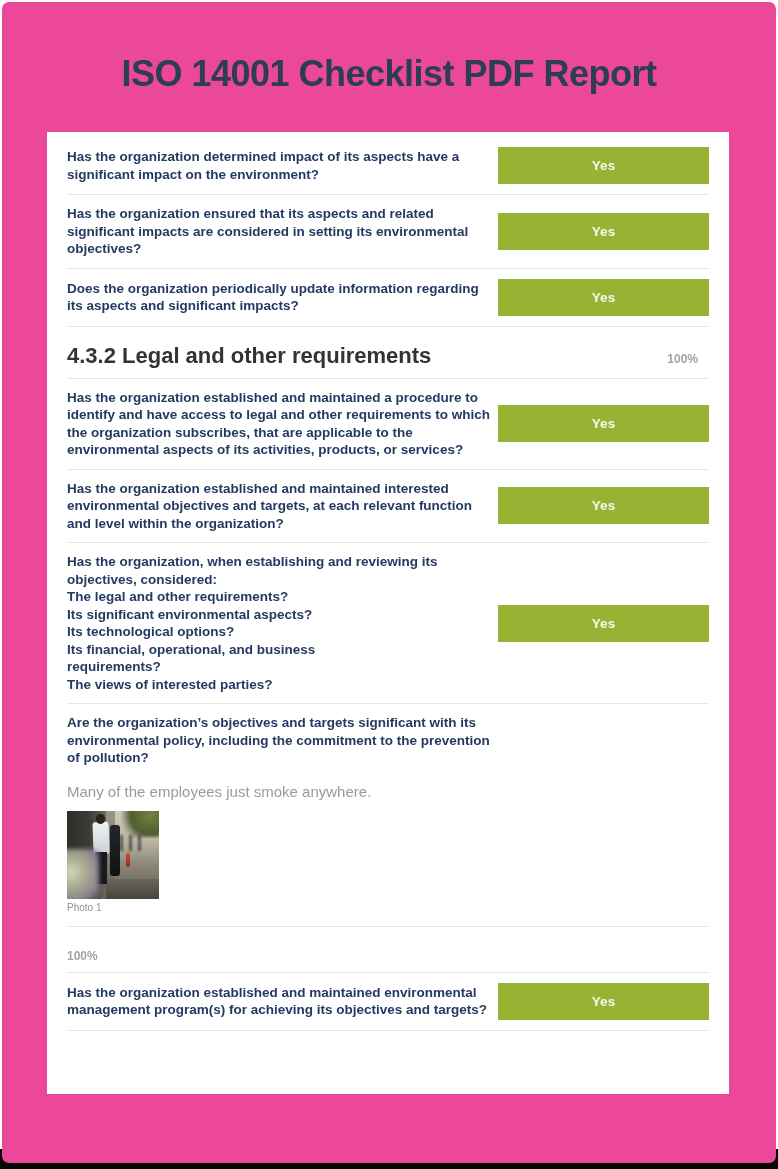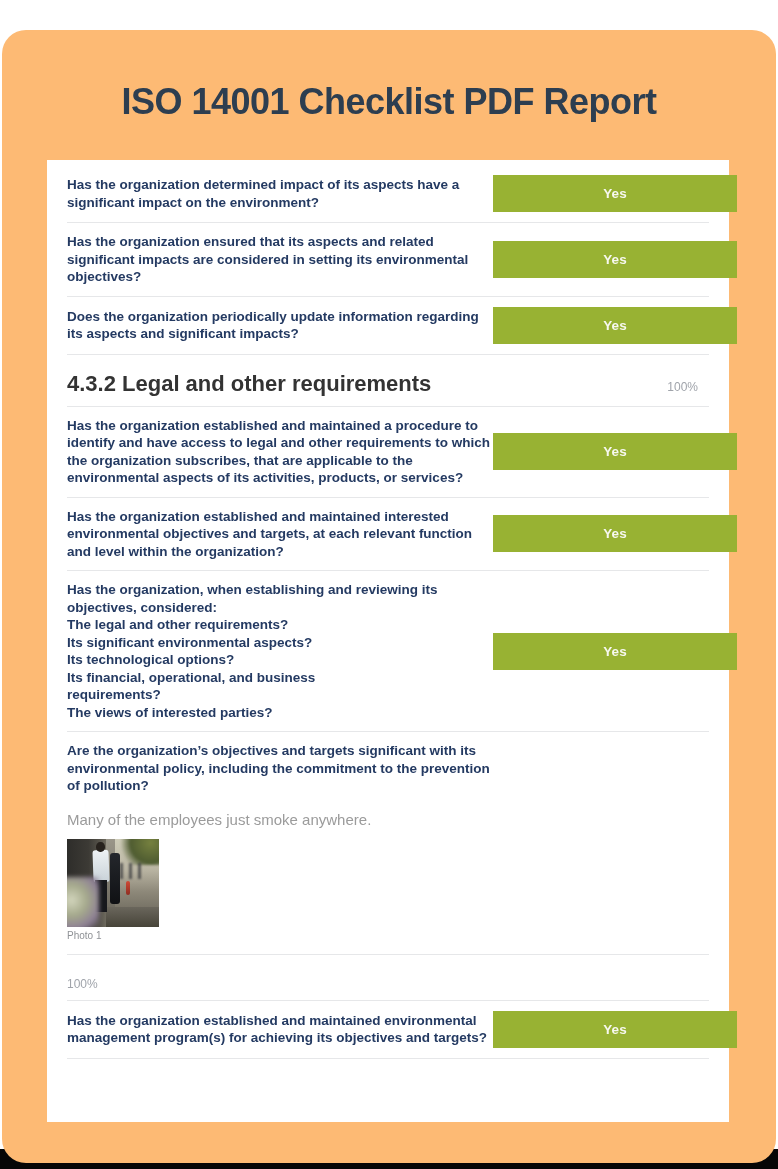--- a/index.html
+++ b/index.html
@@ -8,50 +8,50 @@
     width:778px; height:1169px; position:relative; overflow:hidden;
     background:#ffffff;
     font-family:"Liberation Sans", sans-serif;
   }
   .bottom-edge {
     position:absolute; left:0; right:0; bottom:0; height:20px;
     background:#060606; z-index:0;
   }
   .card {
     position:absolute; left:2px; right:2px; top:2px; bottom:6px;
-    background:#fdba74; border-radius:24px; z-index:1;margin-top:28px;
+    background:#ec4899; border-radius:7px; z-index:1;
   }
   .report-title {
     margin:50px 40px 0; text-align:center;
     font-size:36px; font-weight:bold; color:#2d3e50;
     letter-spacing:-0.5px; line-height:44px;
   }
   .panel {
     margin:36px 47px 0 45px; background:#ffffff;
     padding:5px 20px 14px; min-height:962px;
   }
   .block { border-bottom:1px solid #e6e7e9; }
   .qrow { display:flex; align-items:center; justify-content:space-between; padding:10px 0; }
   .qrow.bare { padding:0; }
   .qtext {
     width:426px; flex:none;
     font-size:13.5px; font-weight:bold; color:#243a62;
     line-height:17.5px; white-space:pre-line;
   }
   .btn {
-    width:244px; height:37px; flex:none;
+    width:211px; height:37px; flex:none;
     display:flex; align-items:center; justify-content:center;
     font-size:13.5px; font-weight:bold; color:#f7f8f0;
     cursor:pointer; border:none;
   }
   .btn.yes { background:#98b233; }
   .btn.no  { background:#d9504d; color:#fbeeee; }
   .sec { display:flex; align-items:center; justify-content:space-between; padding:15px 0 9px; }
   .sec-title { width:430px; flex:none; font-size:22px; font-weight:bold; color:#333333; line-height:27px; }
-  .sec-score { flex:none; font-size:12px; color:#a0a4ab; padding-top:7px; padding-right:11px; }
+  .sec-score { flex:none; font-size:12px; color:#a0a4ab; padding-top:7px; padding-right:11px;font-weight:bold; }
   .noblock { padding:10px 0 13px; }
   .note { margin:15px 0 9px; font-size:15px; color:#9b9b9b; line-height:20px; }
   .caption { margin-top:3px; font-size:10px; color:#8f9296; }
   
   .photo { width:92px; height:88px; position:relative; overflow:hidden; background:#7d7a6e; cursor:pointer; }
   .photo div { position:absolute; }
   .ph-bg-right { left:40%; top:0; right:0; bottom:0;
     background:linear-gradient(180deg,#cfcdb9 0%,#b9b4a2 35%,#8d8879 60%,#5e5a50 100%); }
   .ph-trees { right:-6px; top:-6px; width:48px; height:32px;
     background:radial-gradient(circle at 70% 30%, #76813f 0%, #4f5c31 50%, rgba(0,0,0,0) 75%);

